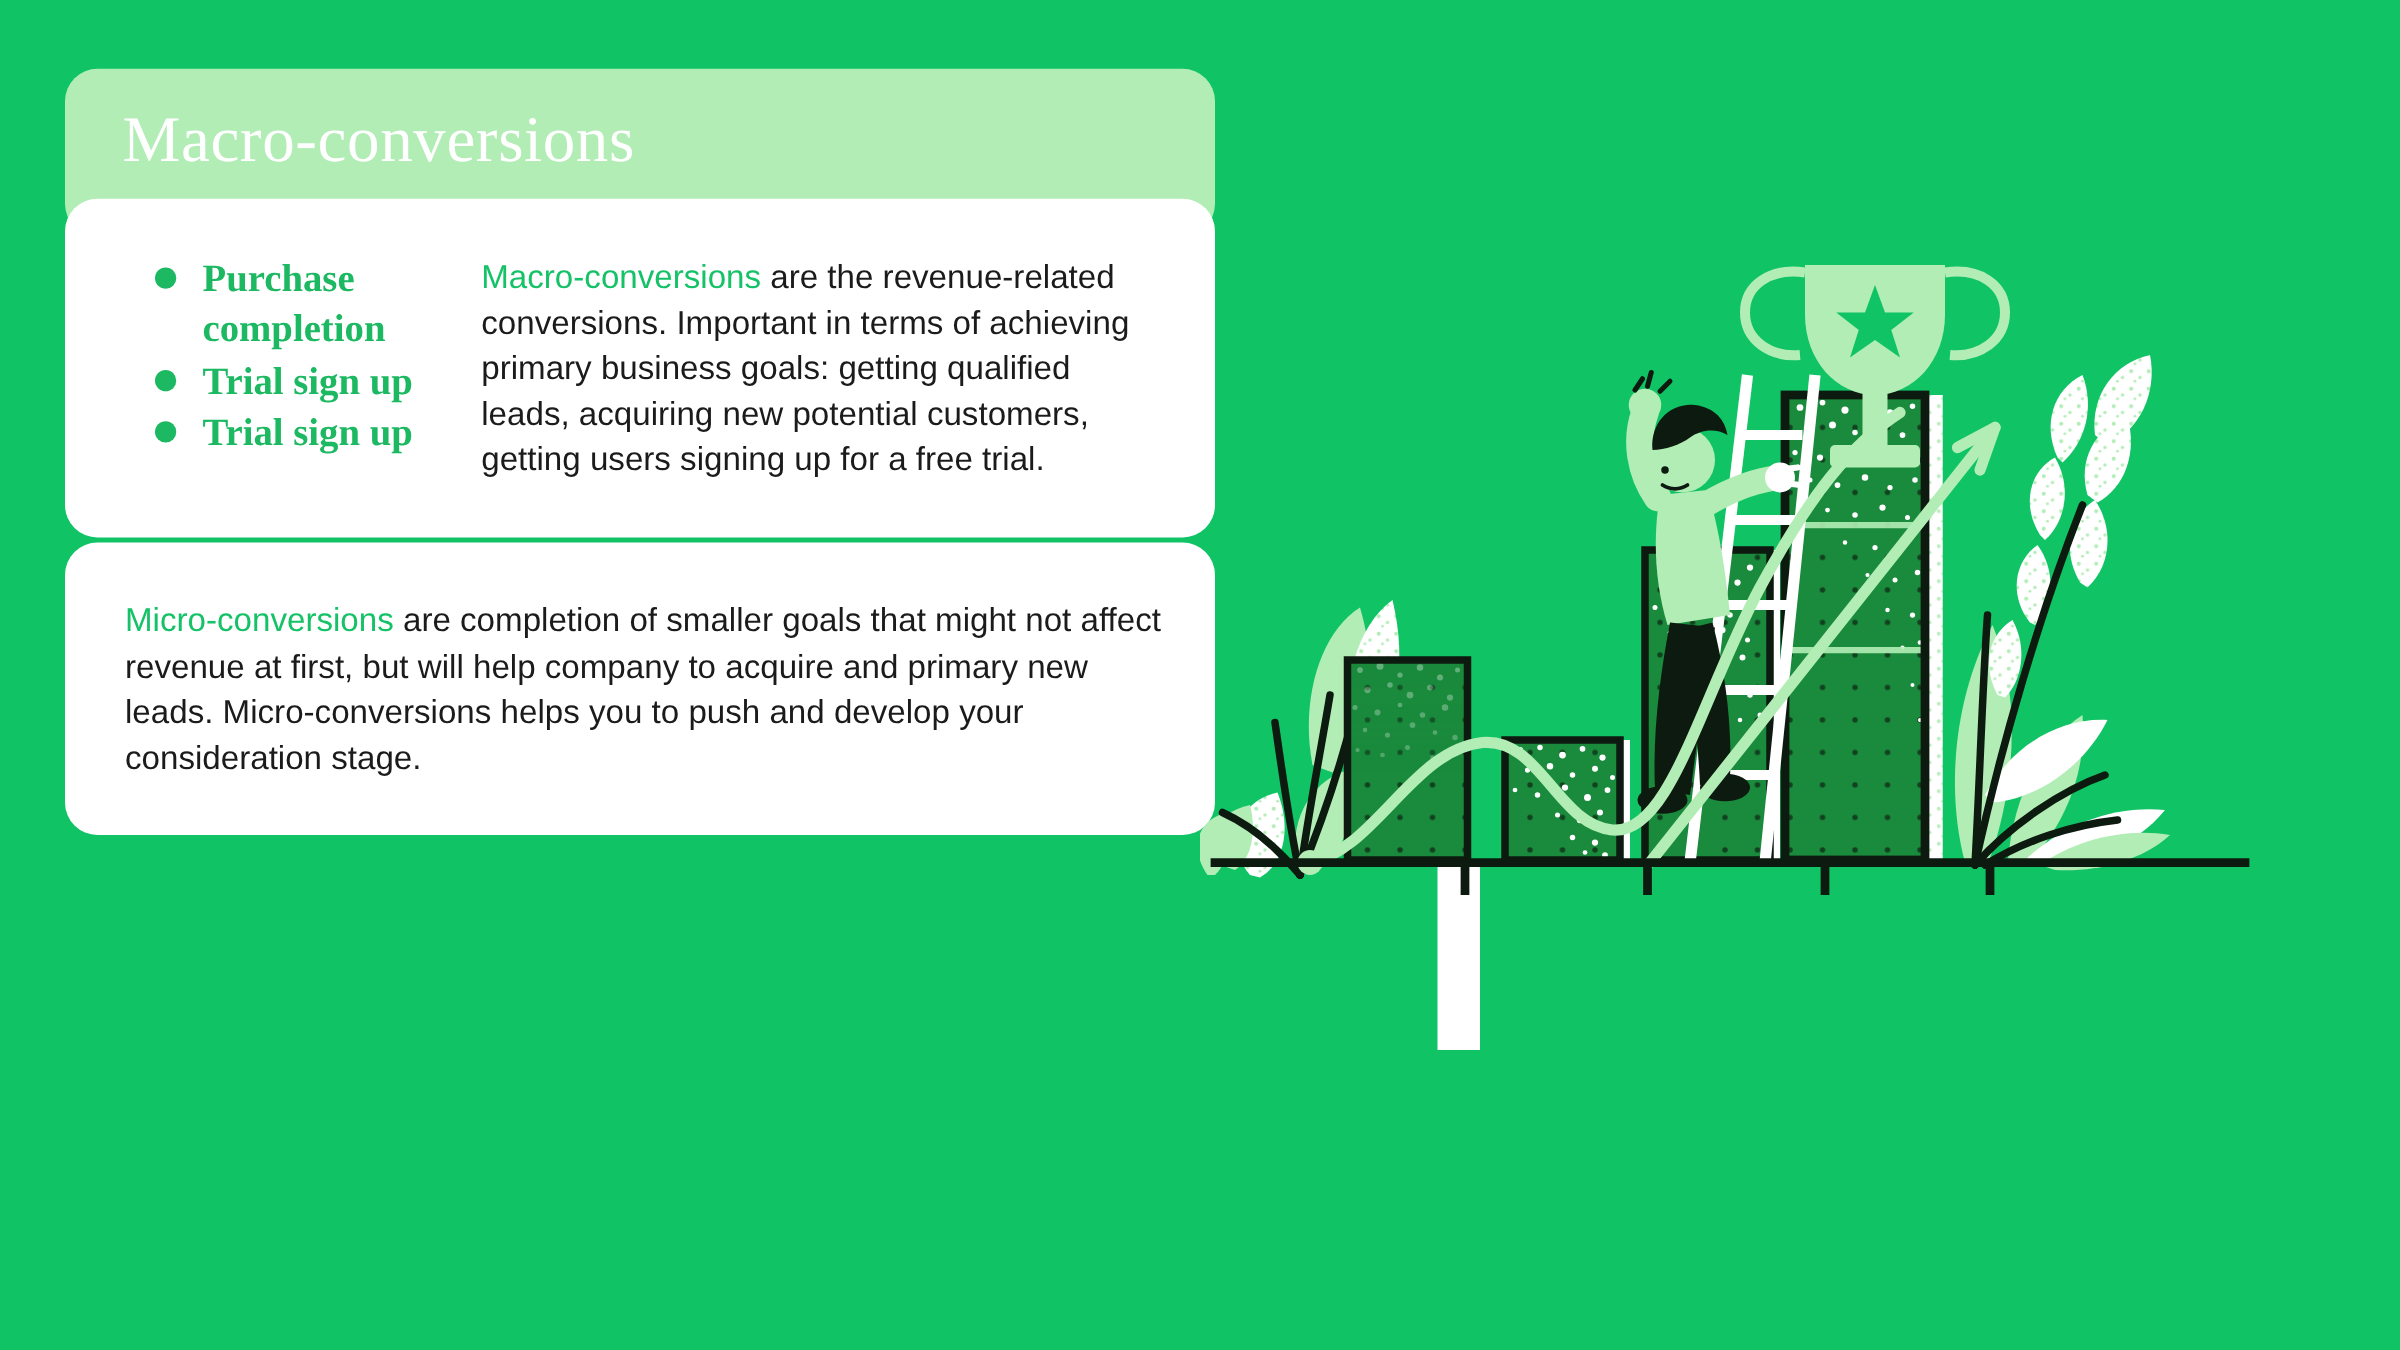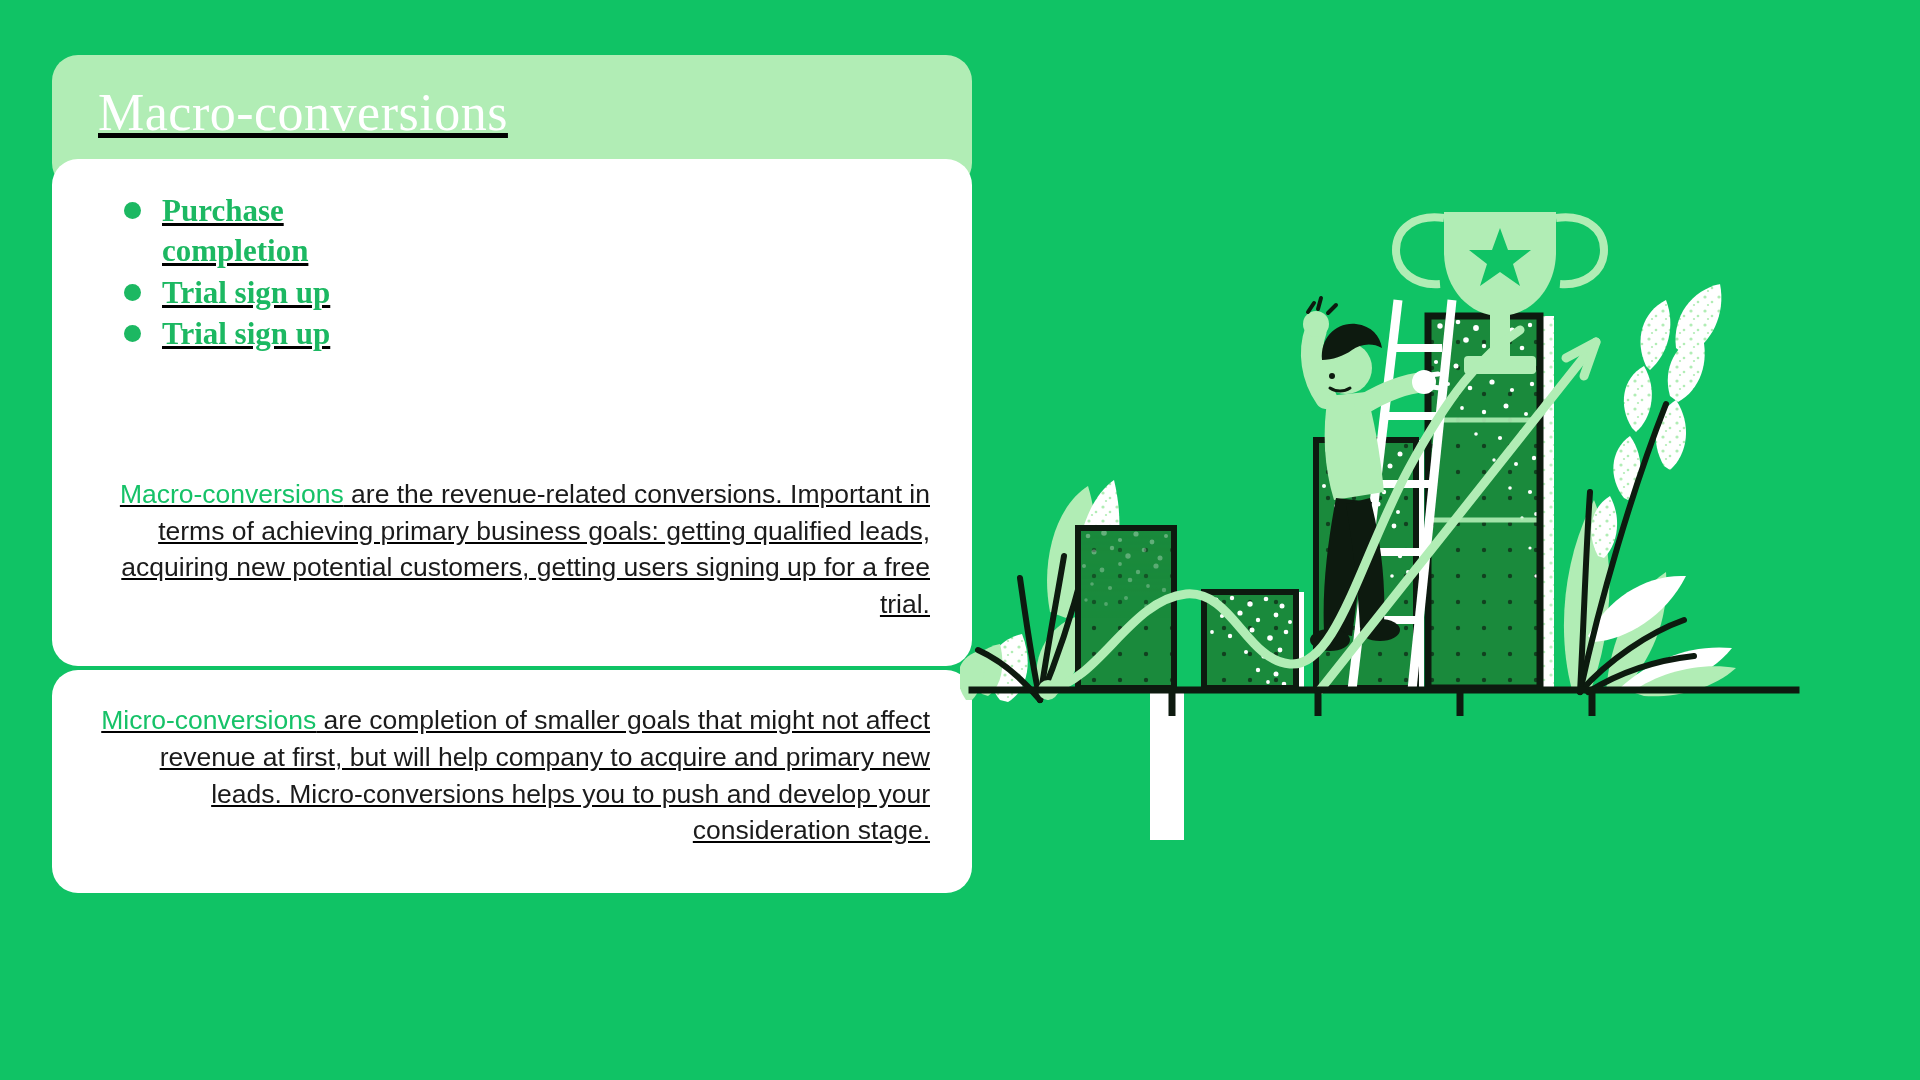--- a/index.html
+++ b/index.html
@@ -13,21 +13,20 @@
   
   #left-column{
     position:absolute;left:52px;top:55px;width:920px;
   }
 
   .info-card{
     position:relative;
     width:920px;
     border-radius:28px;
     overflow:visible;
-    text-decoration:underline;
   }
   .card-header{
     background:#b1edb5;
     border-radius:26px 26px 26px 26px;
     padding:30px 46px 48px 46px;
     box-sizing:border-box;
   }
   .card-header-title{
     font-family:"Liberation Serif", serif;
     font-size:52px;
@@ -36,26 +35,25 @@
     line-height:1.08;
     letter-spacing:0.5px;
     margin:0;
     white-space:nowrap;
   }
   .card-body{
     position:relative;
     background:#ffffff;
     border-radius:26px;
     margin-top:-30px;
-    padding:32px 42px 44px 42px;
+    padding:44px 42px 44px 42px;
     box-sizing:border-box;
     display:flex;
     align-items:flex-start;
     gap:0px;
-    flex-direction:column;
   }
   .bullet-col{
     width:285px;
     flex:0 0 285px;
     padding-left:26px;
     box-sizing:border-box;
   }
   .bullet-list{
     list-style:none;margin:0;padding:0;
   }
@@ -70,21 +68,20 @@
     color:#1cb862;
   }
   .bullet-dot{
     position:absolute;left:4px;top:11px;
     width:17px;height:17px;border-radius:50%;
     background:#1cb862;
   }
   .para-col{
     flex:1 1 auto;
     padding-left:6px;
-    text-align:right;
   }
   .para{
     margin:0;
     font-size:26.5px;
     line-height:1.38;
     color:#1b1b1b;
     font-family:"Liberation Sans", sans-serif;
   }
   .para .hl{color:#16c268;}
 

